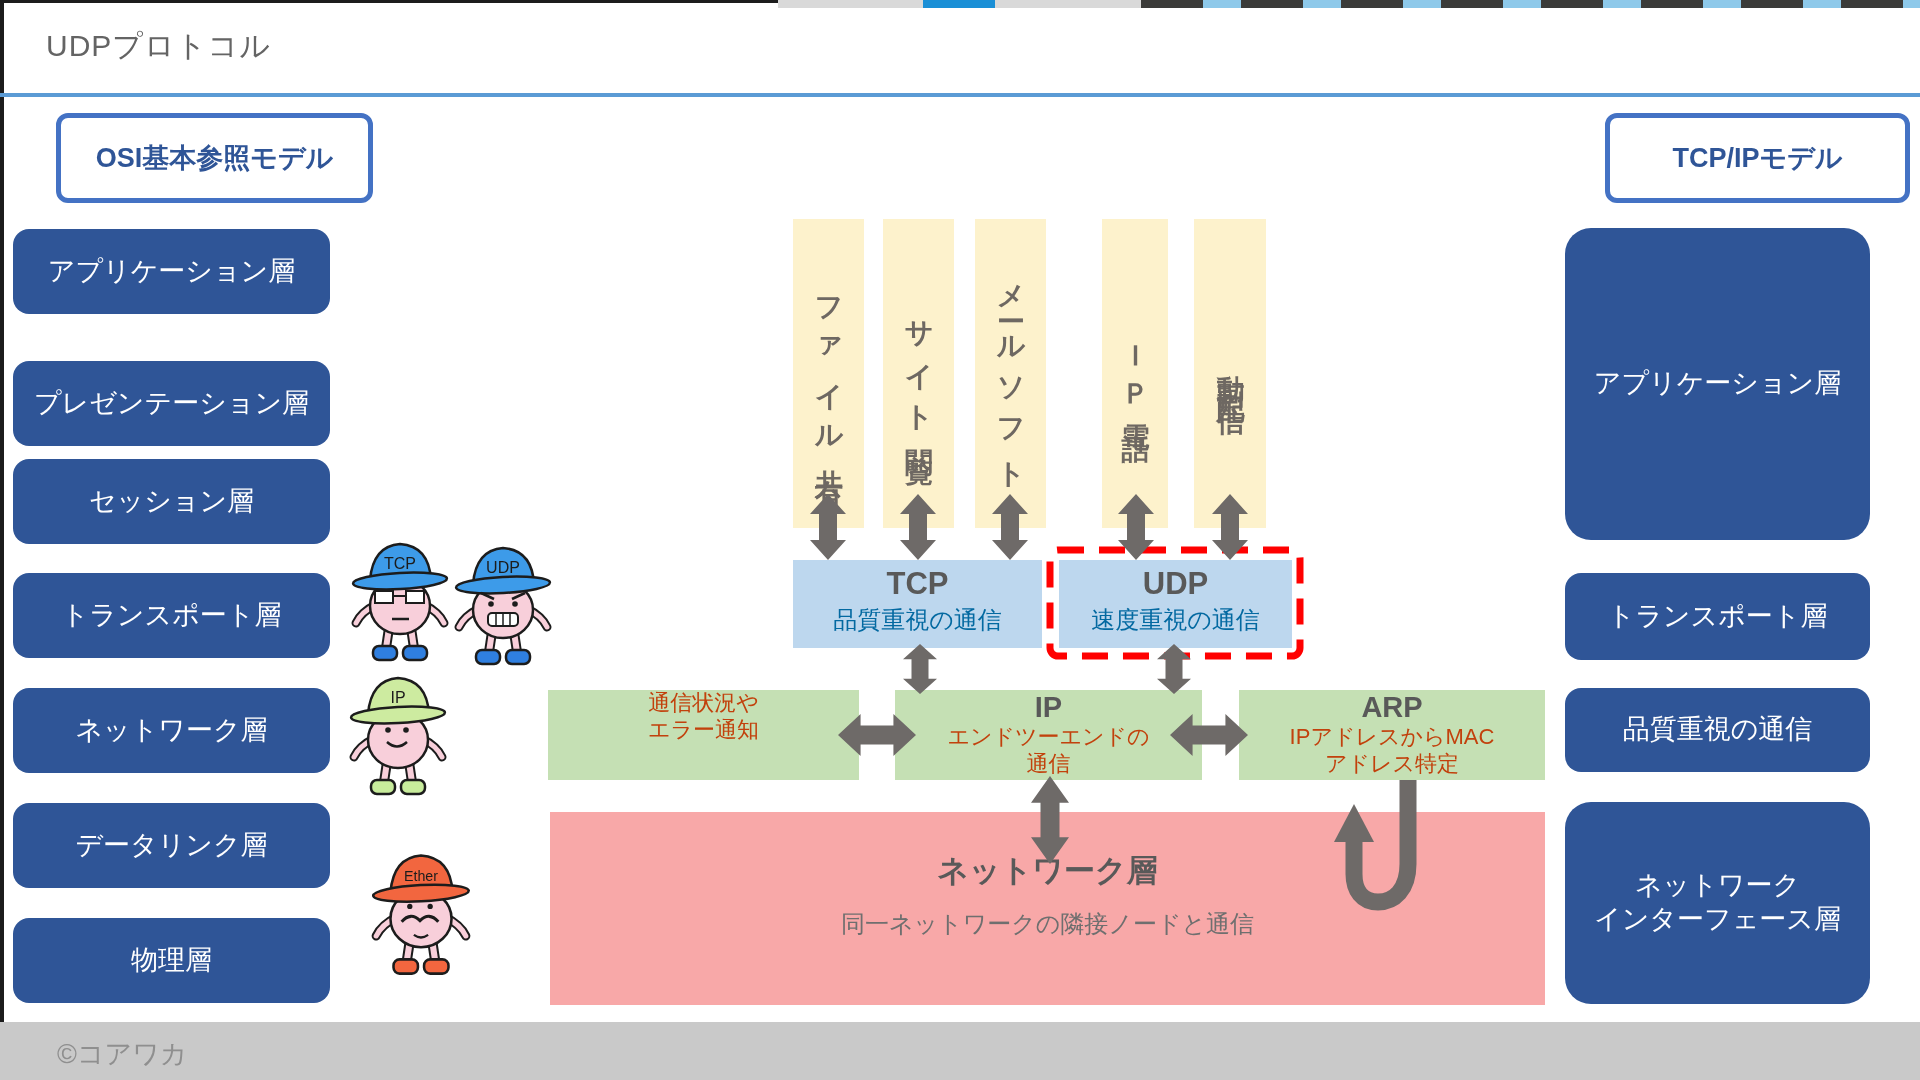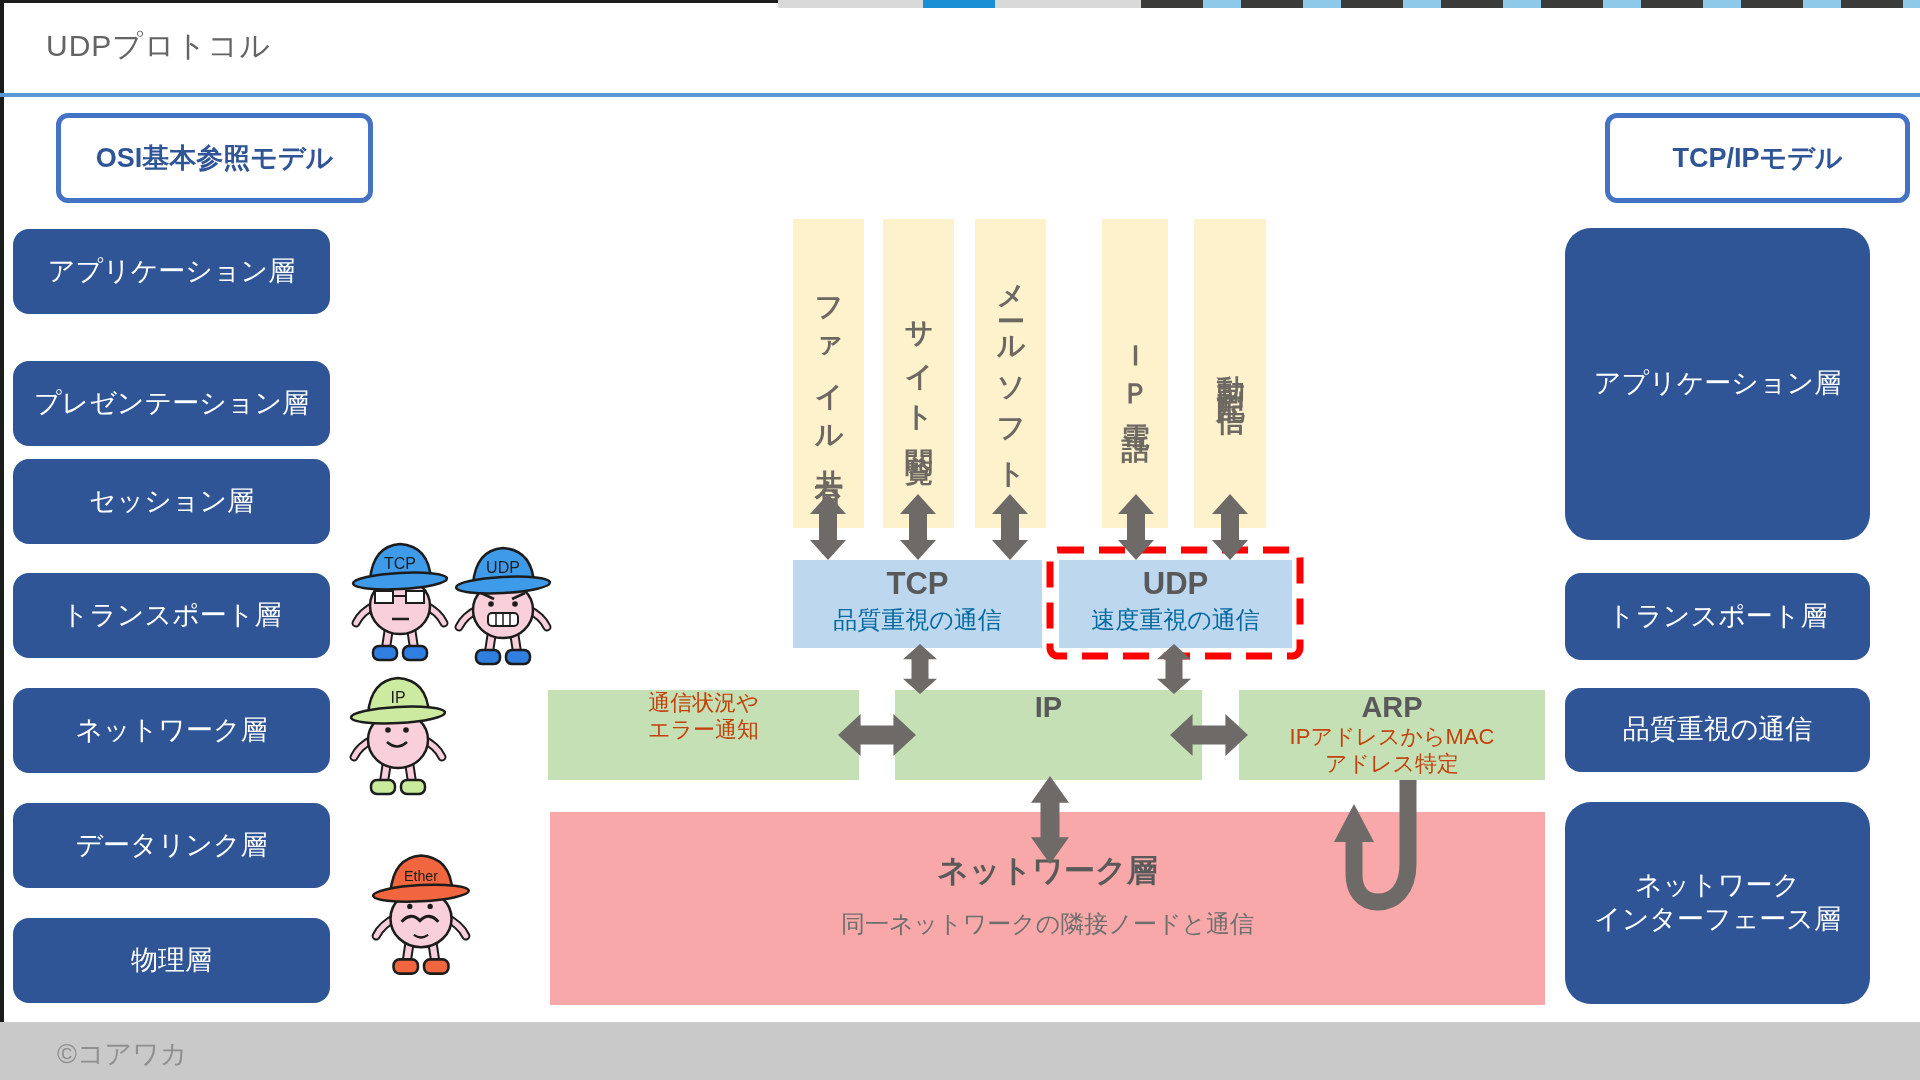--- a/index.html
+++ b/index.html
@@ -172,20 +172,24 @@
 </svg>
 
 <div class="abs netbox" style="left:548px;width:311px">
   <div class="net-desc">
     <span>通信状況や</span><br>
     <span>エラー通知</span>
   </div>
 </div>
 <div class="abs netbox" style="left:895px;width:307px">
   <div class="net-name">IP</div>
+  <div class="net-desc">
+    <span>エンドツーエンドの</span><br>
+    <span>通信</span>
+  </div>
 </div>
 <div class="abs netbox" style="left:1239px;width:306px">
   <div class="net-name">ARP</div>
   <div class="net-desc">
     <span>IPアドレスからMAC</span><br>
     <span>アドレス特定</span>
   </div>
 </div>
 
 <div class="abs linkbox">

